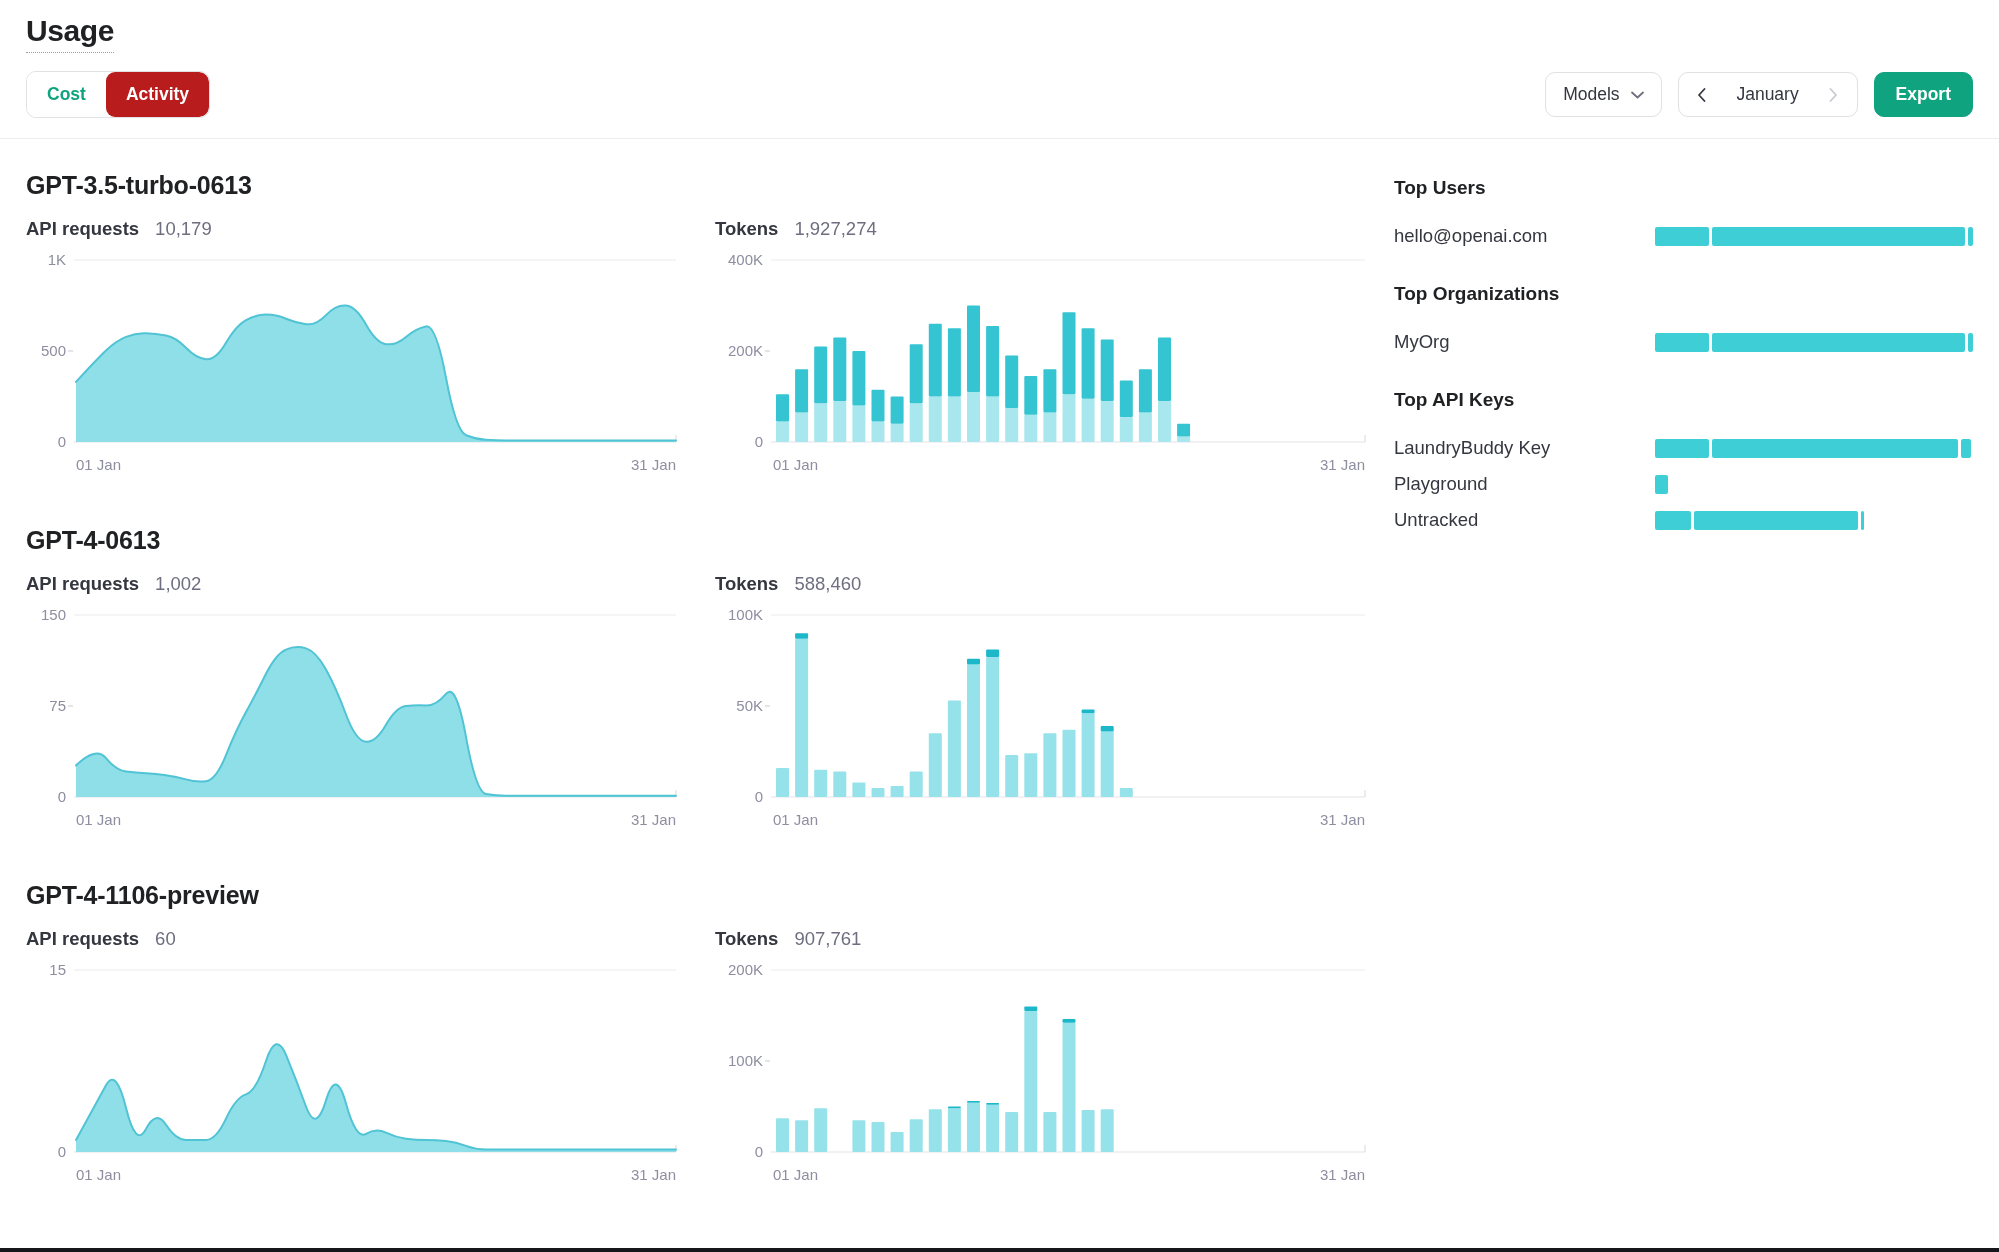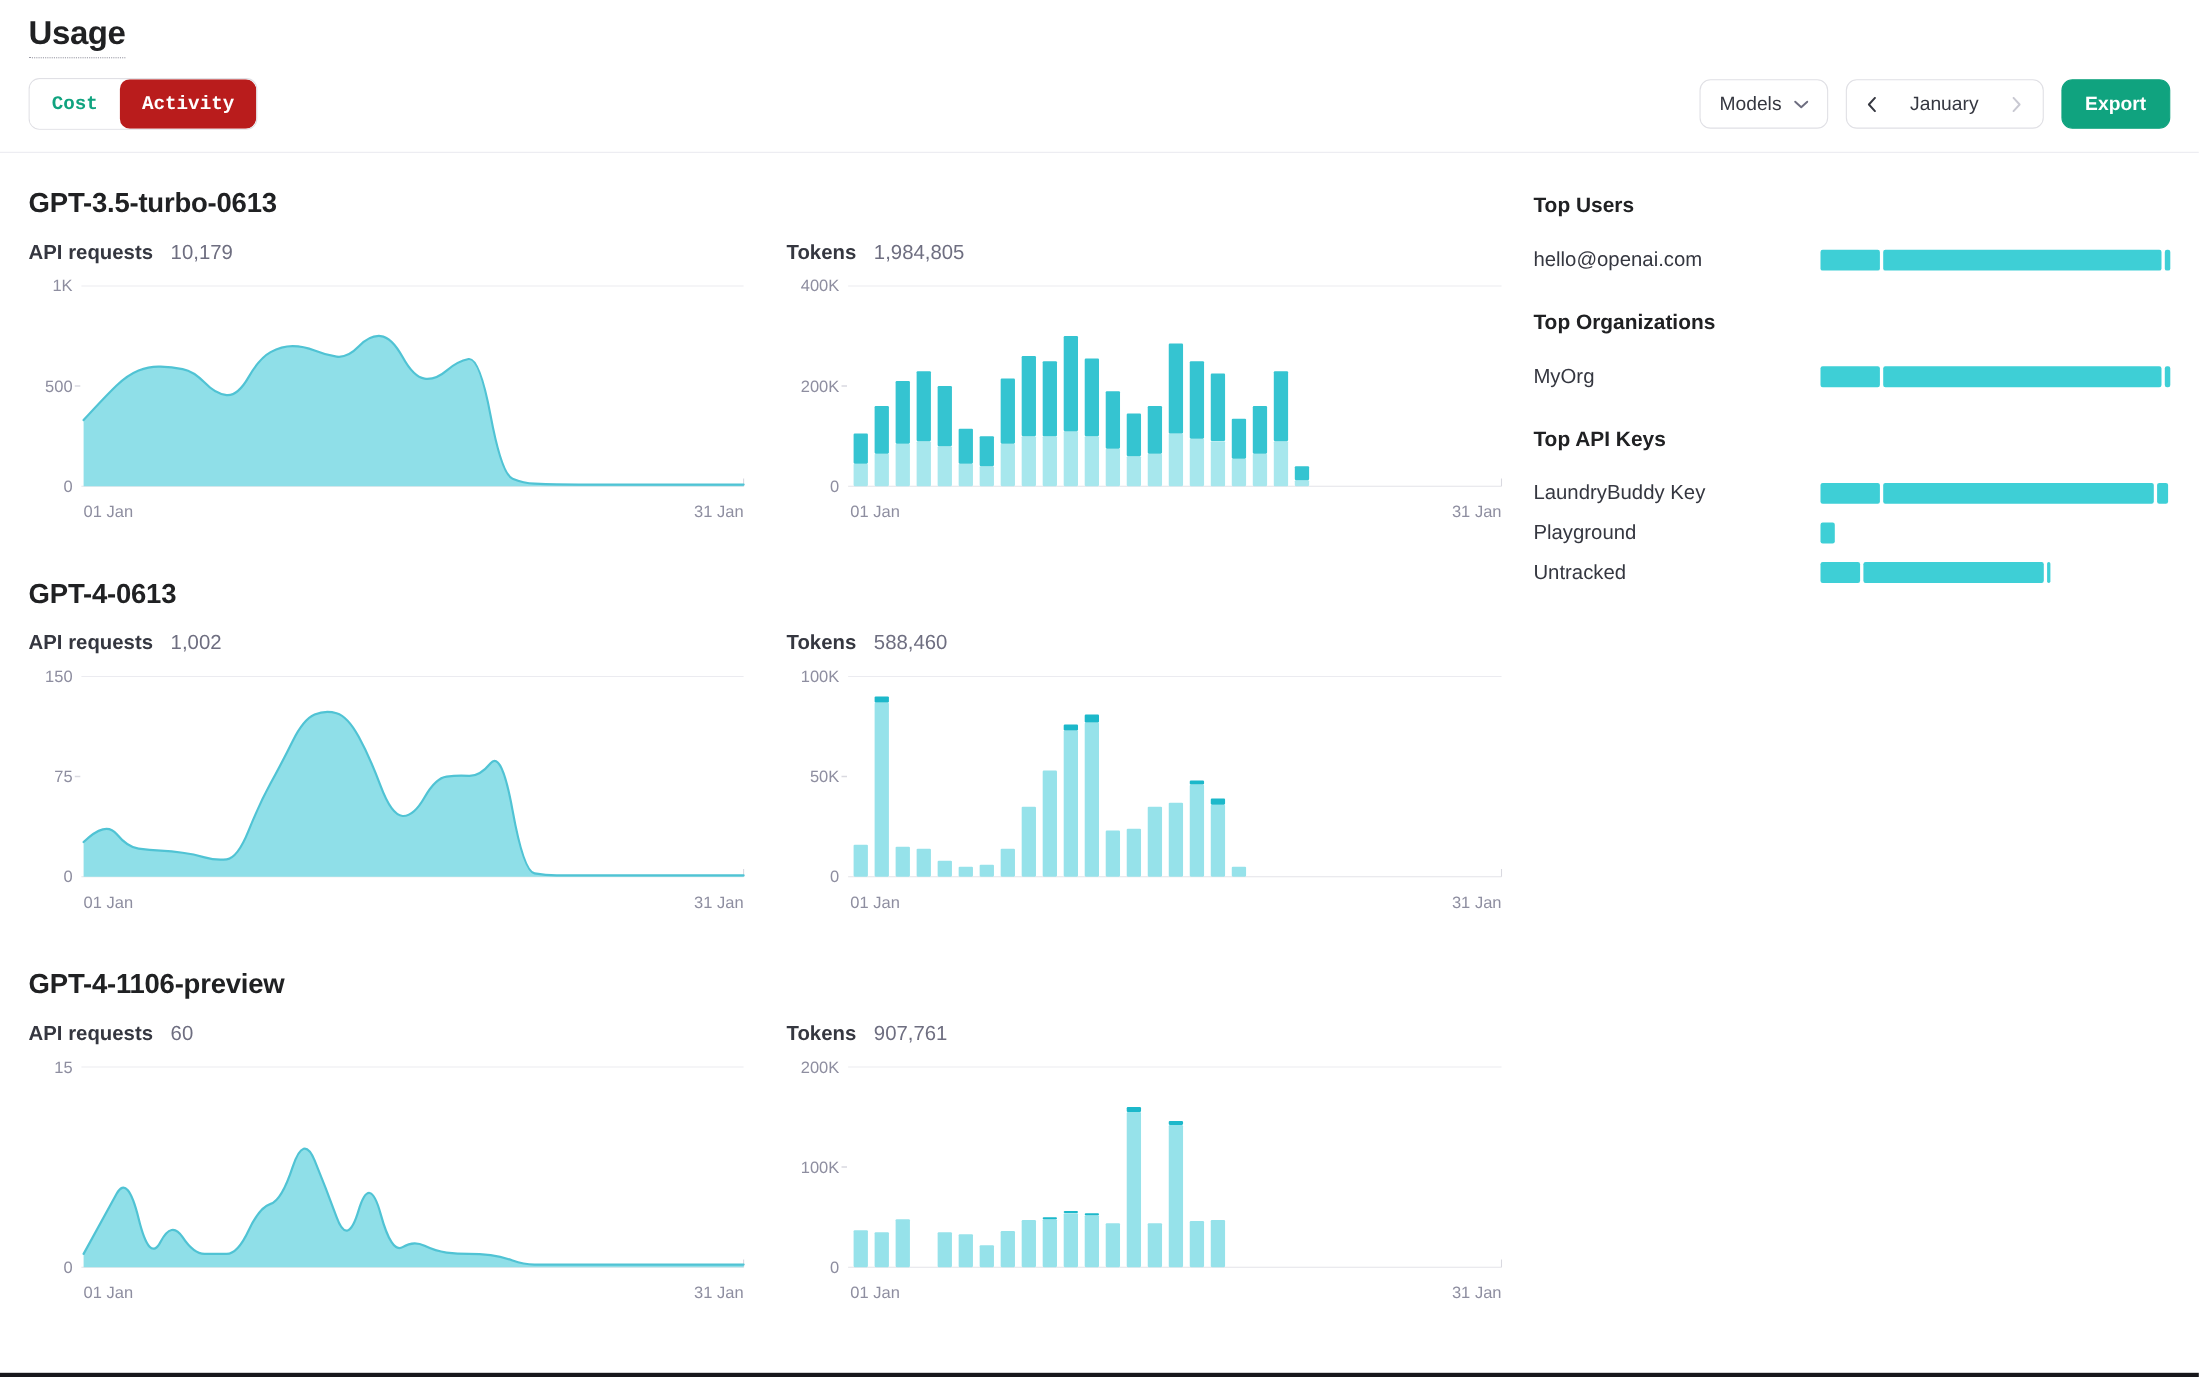--- a/index.html
+++ b/index.html
@@ -8,21 +8,21 @@
     background:#ffffff;color:#202123;
     font-family:"Liberation Sans","DejaVu Sans",sans-serif;
   }
   .header{padding:14px 26px 0 26px}
   .page-title{
     font-size:30px;font-weight:700;margin:0 0 18px 0;display:inline-block;
     border-bottom:1px dotted #9a9aa5;padding-bottom:4px;letter-spacing:-0.4px;
   }
   .header-row{display:flex;justify-content:space-between;align-items:center;padding-bottom:20px}
   .toggle{display:inline-flex;border:1px solid #e0e0e5;border-radius:10px;overflow:hidden;height:45px;background:#fff}
-  .toggle button{border:none;font-family:Liberation Mono, monospace;font-size:17.5px;font-weight:700;padding:0 20px;cursor:pointer;display:flex;align-items:center}
+  .toggle button{border:none;font-family:Liberation Sans, sans-serif;font-size:17.5px;font-weight:700;padding:0 20px;cursor:pointer;display:flex;align-items:center}
   .toggle .cost{background:#ffffff;color:#10a37f}
   .toggle .activity{background:#b91c1c;color:#ffffff;border-radius:9px 10px 10px 9px}
   .controls{display:flex;gap:16px;align-items:center}
   .btn{height:45px;border:1px solid #e0e0e5;border-radius:10px;background:#fff;font-family:inherit;font-size:17.5px;color:#353740;display:flex;align-items:center;cursor:pointer;box-sizing:border-box}
   .models-btn{padding:0 17px;gap:11px}
   .month-nav{width:180px;padding:0;justify-content:space-between}
   .nav-chev{width:46px;height:100%;display:flex;align-items:center;justify-content:center;background:none;border:none;cursor:pointer}
   .month-label{font-size:17.5px;color:#353740}
   .export-btn{background:#10a37f;border:1px solid #10a37f;color:#fff;font-weight:600;padding:0 21px}
   .divider{border-bottom:1px solid #ececf1}
@@ -110,21 +110,21 @@
                 <text x="40" y="203" text-anchor="end" font-size="15" fill="#8e8ea0" font-family="Liberation Sans, DejaVu Sans, sans-serif">0</text>
                 <text x="50" y="226" text-anchor="start" font-size="15" fill="#8e8ea0" font-family="Liberation Sans, DejaVu Sans, sans-serif">01 Jan</text>
                 <text x="650" y="226" text-anchor="end" font-size="15" fill="#8e8ea0" font-family="Liberation Sans, DejaVu Sans, sans-serif">31 Jan</text>
                 <path d="M 50.0 137.9 Q 70.0 116.1 80.0 106.5 Q 90.0 97.0 100.0 92.9 Q 110.0 88.8 120.0 89.3 Q 130.0 89.7 140.0 91.5 Q 150.0 93.4 160.0 103.8 Q 170.0 114.3 180.0 115.2 Q 190.0 116.1 200.0 98.8 Q 210.0 81.5 220.0 76.1 Q 230.0 70.6 240.0 70.6 Q 250.0 70.6 260.0 74.7 Q 270.0 78.8 280.0 80.2 Q 290.0 81.5 300.0 71.1 Q 310.0 60.6 320.0 61.5 Q 330.0 62.4 340.0 80.6 Q 350.0 98.8 360.0 100.2 Q 370.0 101.5 380.0 92.9 Q 390.0 84.3 400.0 82.4 Q 410.0 80.6 420.0 133.8 Q 430.0 187.1 440.0 191.2 Q 450.0 195.3 460.0 195.7 Q 470.0 196.2 480.0 196.4 Q 490.0 196.5 500.0 196.5 Q 510.0 196.5 520.0 196.5 Q 530.0 196.5 540.0 196.5 Q 550.0 196.5 560.0 196.5 Q 570.0 196.5 580.0 196.5 Q 590.0 196.5 600.0 196.5 Q 610.0 196.5 620.0 196.5 Q 630.0 196.5 640.0 196.5 L 650.0 196.5 L 650 198 L 50 198 Z" fill="#8fdfe8" stroke="none"></path>
                 <path d="M 50.0 137.9 Q 70.0 116.1 80.0 106.5 Q 90.0 97.0 100.0 92.9 Q 110.0 88.8 120.0 89.3 Q 130.0 89.7 140.0 91.5 Q 150.0 93.4 160.0 103.8 Q 170.0 114.3 180.0 115.2 Q 190.0 116.1 200.0 98.8 Q 210.0 81.5 220.0 76.1 Q 230.0 70.6 240.0 70.6 Q 250.0 70.6 260.0 74.7 Q 270.0 78.8 280.0 80.2 Q 290.0 81.5 300.0 71.1 Q 310.0 60.6 320.0 61.5 Q 330.0 62.4 340.0 80.6 Q 350.0 98.8 360.0 100.2 Q 370.0 101.5 380.0 92.9 Q 390.0 84.3 400.0 82.4 Q 410.0 80.6 420.0 133.8 Q 430.0 187.1 440.0 191.2 Q 450.0 195.3 460.0 195.7 Q 470.0 196.2 480.0 196.4 Q 490.0 196.5 500.0 196.5 Q 510.0 196.5 520.0 196.5 Q 530.0 196.5 540.0 196.5 Q 550.0 196.5 560.0 196.5 Q 570.0 196.5 580.0 196.5 Q 590.0 196.5 600.0 196.5 Q 610.0 196.5 620.0 196.5 Q 630.0 196.5 640.0 196.5 L 650.0 196.5" fill="none" stroke="#50c3d4" stroke-width="2" stroke-linejoin="round" stroke-linecap="round"></path>
               </svg>
             </div>
       </div>
       <div class="chart-block">
         <div class="stat-line">
-          <span class="stat-label">Tokens</span><span class="stat-value">1,984,805</span>
+          <span class="stat-label">Tokens</span><span class="stat-value">1,927,274</span>
         </div>
         <div class="chart">
               <svg width="655" height="232" viewBox="0 0 655 232" role="img" aria-label="gpt-3.5-turbo-0613-tokens-by-day">
                 <line x1="56" y1="16" x2="650" y2="16" stroke="#ebebf0" stroke-width="1"></line>
                 <line x1="56" y1="198" x2="650" y2="198" stroke="#e3e3e8" stroke-width="1"></line>
                 <line x1="650" y1="191" x2="650" y2="198" stroke="#d9d9e0" stroke-width="1"></line>
                 <text x="48" y="21" text-anchor="end" font-size="15" fill="#8e8ea0" font-family="Liberation Sans, DejaVu Sans, sans-serif">400K</text>
                 <line x1="50" y1="107" x2="55" y2="107" stroke="#d9d9e0" stroke-width="1.4"></line>
                 <text x="48" y="112" text-anchor="end" font-size="15" fill="#8e8ea0" font-family="Liberation Sans, DejaVu Sans, sans-serif">200K</text>
                 <text x="48" y="203" text-anchor="end" font-size="15" fill="#8e8ea0" font-family="Liberation Sans, DejaVu Sans, sans-serif">0</text>

